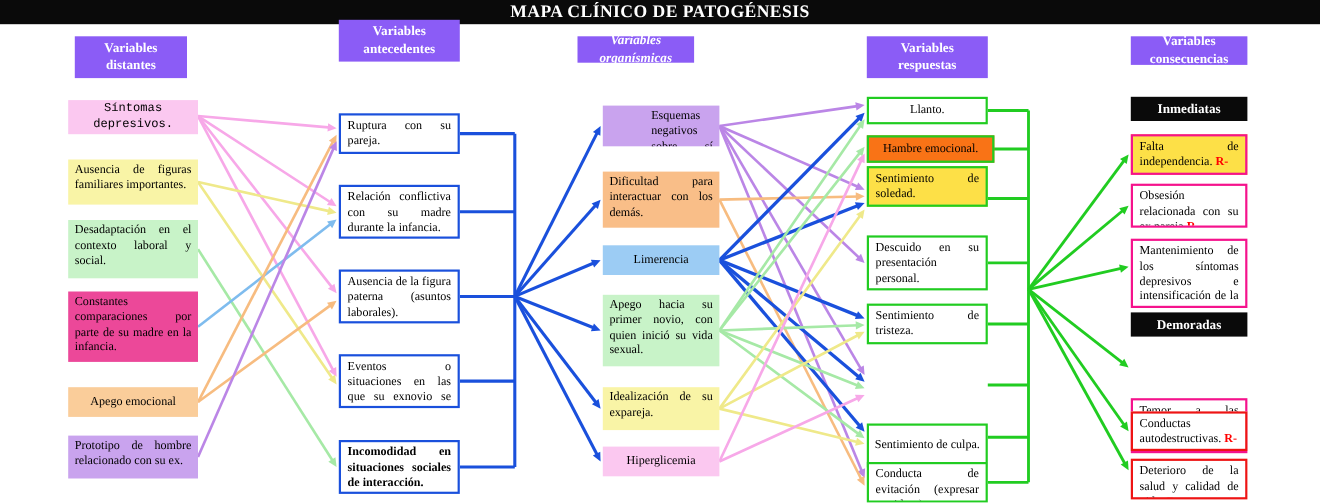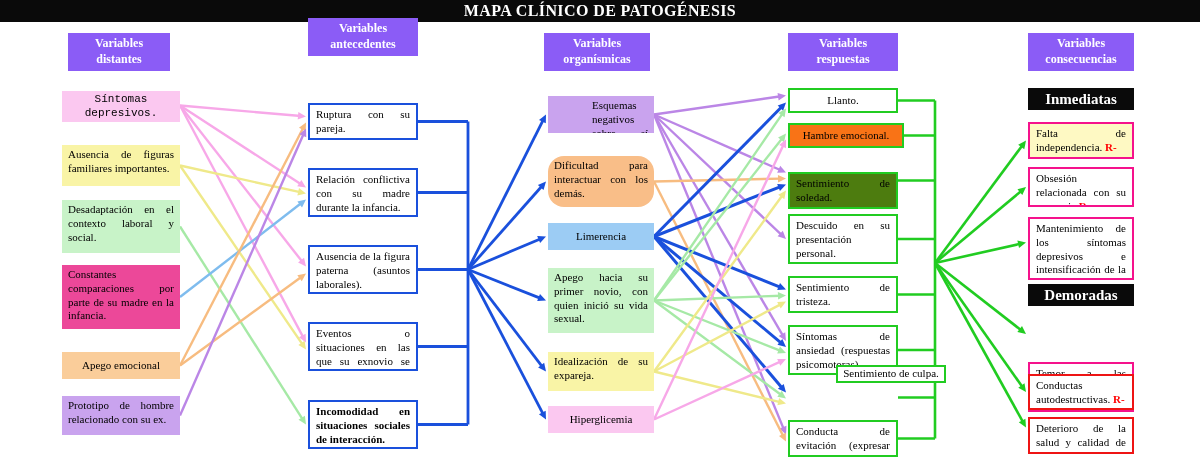--- a/index.html
+++ b/index.html
@@ -2,21 +2,21 @@
 <html><head>
 <meta charset="utf-8">
 <style>
   html,body{margin:0;padding:0;background:#ffffff;}
   body{width:1200px;height:457px;font-family:"Liberation Serif", serif;}
   #map{position:relative;width:1200px;height:457px;overflow:hidden;background:#fff;}
   .titlebar{position:absolute;left:0;top:0;width:1200px;height:22px;background:#0a0a0a;color:#fff;
     display:flex;align-items:center;justify-content:center;font-weight:bold;font-size:16px;letter-spacing:.4px;}
   .colhead{position:absolute;background:#8b5cf6;color:#fff;font-weight:bold;font-size:12px;line-height:1.3;
     display:flex;align-items:center;justify-content:center;text-align:center;box-sizing:border-box;padding:2px 6px;}
-  .subhead{position:absolute;background:#0a0a0a;color:#fff;font-weight:bold;font-size:15px;
+  .subhead{position:absolute;background:#0a0a0a;color:#fff;font-weight:bold;font-size:12px;
     display:flex;align-items:center;justify-content:center;box-sizing:border-box;}
   .node{position:absolute;box-sizing:border-box;font-size:11px;line-height:1.25;padding:3px 6px;
     text-align:justify;color:#000;overflow:hidden;}
   .node.center{display:flex;align-items:center;justify-content:center;text-align:center;padding:2px 4px;}
   .tag{color:#ff0000;font-weight:bold;}
   svg#wires{position:absolute;left:0;top:0;z-index:0;}
   .node,.colhead,.subhead{z-index:1;}
 </style>
 </head>
 <body>
@@ -148,48 +148,47 @@
     <div class="node center" style="left: 62px; top: 352px; width: 118px; height: 27px; background: rgb(250, 205, 154);">
       <span>Apego emocional</span>
     </div>
     <div class="node" style="left: 62px; top: 396px; width: 118px; height: 39px; background: rgb(201, 163, 238);"><span>Prototipo de hombre relacionado con su ex.</span></div>
     <div class="colhead" style="left: 308px; top: 18px; width: 110px; height: 38px;">Variables antecedentes</div>
     <div class="node" style="left: 308px; top: 103px; width: 110px; height: 37px; background: rgb(255, 255, 255); border: 2px solid rgb(26, 80, 220);"><span>Ruptura con su pareja.</span></div>
     <div class="node" style="left: 308px; top: 168px; width: 110px; height: 49px; background: rgb(255, 255, 255); border: 2px solid rgb(26, 80, 220);"><span>Relación conflictiva con su madre durante la infancia.</span></div>
     <div class="node" style="left: 308px; top: 245px; width: 110px; height: 49px; background: rgb(255, 255, 255); border: 2px solid rgb(26, 80, 220);"><span>Ausencia de la figura paterna (asuntos laborales).</span></div>
     <div class="node" style="left: 308px; top: 322px; width: 110px; height: 49px; background: rgb(255, 255, 255); border: 2px solid rgb(26, 80, 220);"><span>Eventos o situaciones en las que su exnovio se comunica con ella.</span></div>
     <div class="node" style="left: 308px; top: 400px; width: 110px; height: 49px; background: rgb(255, 255, 255); border: 2px solid rgb(26, 80, 220); font-weight: bold;"><span>Incomodidad en situaciones sociales de interacción.</span></div>
-    <div class="colhead" style="left: 544px; top: 33px; width: 106px; height: 38px;">Variables organísmicas</div>
+    <div class="colhead" style="left: 525px; top: 33px; width: 106px; height: 24px; font-style: italic;">Variables organísmicas</div>
     <div class="node" style="left: 548px; top: 96px; width: 106px; height: 37px; background: rgb(201, 163, 238); padding-left: 44px;"><span>Esquemas negativos sobre sí misma.</span></div>
-    <div class="node" style="left: 548px; top: 156px; width: 106px; height: 51px; background: rgb(249, 190, 136); border-radius: 16px;"><span>Dificultad para interactuar con los demás.</span></div>
+    <div class="node" style="left: 548px; top: 156px; width: 106px; height: 51px; background: rgb(249, 190, 136);"><span>Dificultad para interactuar con los demás.</span></div>
     <div class="node center" style="left: 548px; top: 223px; width: 106px; height: 27px; background: rgb(156, 204, 244);">
       <span>Limerencia</span>
     </div>
     <div class="node" style="left: 548px; top: 268px; width: 106px; height: 65px; background: rgb(200, 243, 200);"><span>Apego hacia su primer novio, con quien inició su vida sexual.</span></div>
     <div class="node" style="left: 548px; top: 352px; width: 106px; height: 39px; background: rgb(249, 244, 166);"><span>Idealización de su expareja.</span></div>
     <div class="node center" style="left: 548px; top: 406px; width: 106px; height: 27px; background: rgb(251, 200, 240);">
       <span>Hiperglicemia</span>
     </div>
     <div class="colhead" style="left: 788px; top: 33px; width: 110px; height: 38px;">Variables respuestas</div>
     <div class="node center" style="left: 788px; top: 88px; width: 110px; height: 25px; background: rgb(255, 255, 255); border: 2.5px solid rgb(33, 204, 33);">
       <span>Llanto.</span>
     </div>
     <div class="node center" style="left: 788px; top: 123px; width: 116px; height: 25px; background: #f97316; border: 2.5px solid rgb(33, 204, 33);">
       <span>Hambre emocional.</span>
     </div>
-    <div class="node" style="left: 788px; top: 172px; width: 110px; height: 37px; background: #4d7c0f; border: 2.5px solid rgb(33, 204, 33);"><span>Sentimiento de soledad.</span></div>
+    <div class="node" style="left: 788px; top: 151px; width: 110px; height: 37px; background: #fde047; border: 2.5px solid rgb(33, 204, 33);"><span>Sentimiento de soledad.</span></div>
     <div class="node" style="left: 788px; top: 214px; width: 110px; height: 50px; background: rgb(255, 255, 255); border: 2.5px solid rgb(33, 204, 33);"><span>Descuido en su presentación personal.</span></div>
     <div class="node" style="left: 788px; top: 276px; width: 110px; height: 37px; background: rgb(255, 255, 255); border: 2.5px solid rgb(33, 204, 33);"><span>Sentimiento de tristeza.</span></div>
-    <div class="node" style="left: 788px; top: 325px; width: 110px; height: 50px; background: rgb(255, 255, 255); border: 2.5px solid rgb(33, 204, 33);"><span>Síntomas de ansiedad (respuestas psicomotoras).</span></div>
-    <div class="node center" style="left: 788px; top: 365px; width: 110px; height: 18px; background: rgb(255, 255, 255); border: 2.5px solid rgb(33, 204, 33); margin-left: 48px;">
+    <div class="node center" style="left: 788px; top: 385px; width: 110px; height: 40px; background: rgb(255, 255, 255); border: 2.5px solid rgb(33, 204, 33);">
       <span>Sentimiento de culpa.</span>
     </div>
     <div class="node" style="left: 788px; top: 420px; width: 110px; height: 37px; background: rgb(255, 255, 255); border: 2.5px solid rgb(33, 204, 33);"><span>Conducta de evitación (expresar sus ideas).</span></div>
-    <div class="colhead" style="left: 1028px; top: 33px; width: 106px; height: 38px;">Variables consecuencias</div>
+    <div class="colhead" style="left: 1028px; top: 33px; width: 106px; height: 26px;">Variables consecuencias</div>
     <div class="subhead" style="left: 1028px; top: 88px; width: 106px; height: 22px;">Inmediatas</div>
     <div class="subhead" style="left: 1028px; top: 284px; width: 106px; height: 22px;">Demoradas</div>
-    <div class="node" style="left: 1028px; top: 122px; width: 106px; height: 37px; background: #fef9c3; border: 2.5px solid rgb(245, 18, 140);"><span>Falta de independencia.</span> <span class="tag">R-</span></div>
+    <div class="node" style="left: 1028px; top: 122px; width: 106px; height: 37px; background: #fde047; border: 2.5px solid rgb(245, 18, 140);"><span>Falta de independencia.</span> <span class="tag">R-</span></div>
     <div class="node" style="left: 1028px; top: 167px; width: 106px; height: 40px; background: rgb(255, 255, 255); border: 2.5px solid rgb(245, 18, 140);"><span>Obsesión relacionada con su ex pareja</span> <span class="tag">R-</span></div>
     <div class="node" style="left: 1028px; top: 217px; width: 106px; height: 63px; background: rgb(255, 255, 255); border: 2.5px solid rgb(245, 18, 140);"><span>Mantenimiento de los síntomas depresivos e intensificación de la baja autoestima.</span> <span class="tag">R-</span></div>
     <div class="node" style="left: 1028px; top: 317px; width: 106px; height: 50px; background: rgb(255, 255, 255); border: 2.5px solid rgb(245, 18, 140); margin-top: 45px;"><span>Temor a las relaciones afectivas.</span> <span class="tag">R-</span></div>
     <div class="node" style="left: 1028px; top: 374px; width: 106px; height: 36px; background: rgb(255, 255, 255); border: 2.5px solid rgb(238, 20, 20);"><span>Conductas autodestructivas.</span> <span class="tag">R-</span></div>
     <div class="node" style="left: 1028px; top: 417px; width: 106px; height: 37px; background: rgb(255, 255, 255); border: 2.5px solid rgb(238, 20, 20);"><span>Deterioro de la salud y calidad de vida.</span> <span class="tag">R+</span></div>
   </div>
 
 </body></html>

